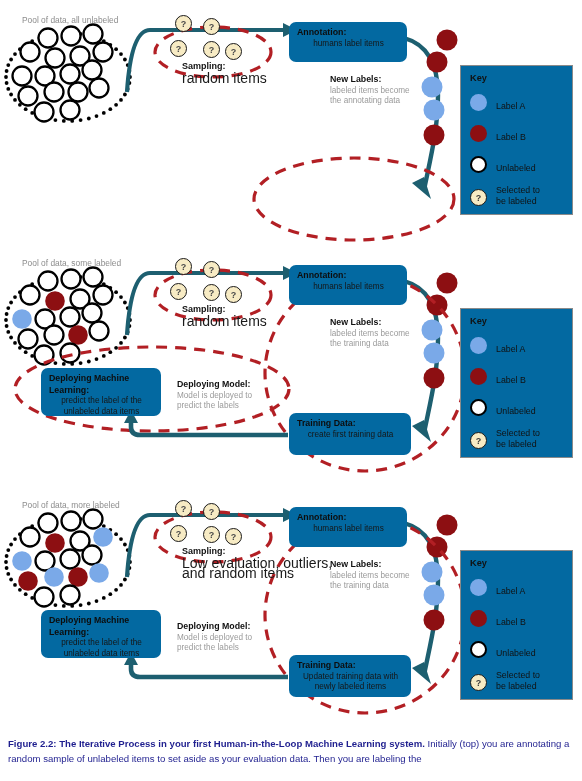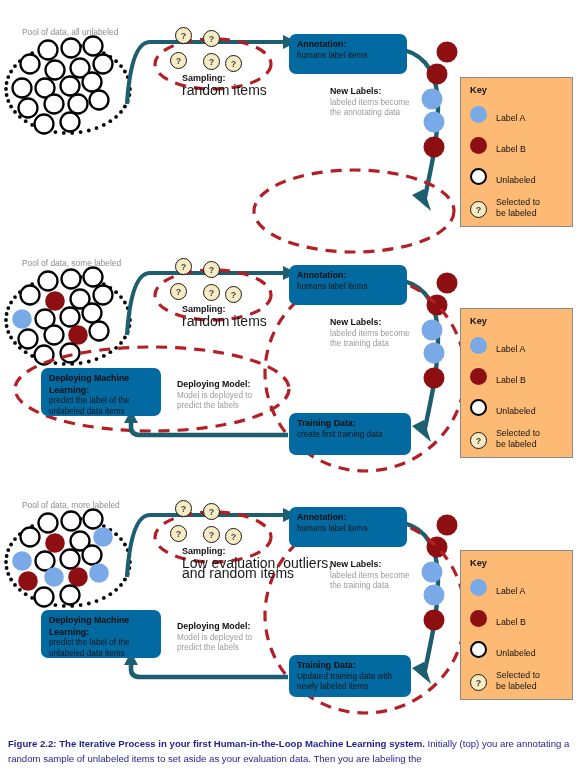--- a/index.html
+++ b/index.html
@@ -1,39 +1,39 @@
 <!DOCTYPE html>
 <html><head>
 <meta charset="utf-8">
 <style>
   html,body{margin:0;padding:0;background:#ffffff;}
   body{width:582px;height:781px;position:relative;overflow:hidden;
        font-family:"Liberation Sans","DejaVu Sans",sans-serif;}
   .panel{position:absolute;left:0;width:582px;height:240px;}
-  #panel-1{top:12px;}
+  #panel-1{top:0;}
   #panel-2{top:243px;}
   #panel-3{top:485px;}
   svg.layer{position:absolute;left:0;top:0;width:582px;height:240px;overflow:visible;}
 
   .pool-caption{position:absolute;font-size:8.4px;color:#8d8d8d;white-space:nowrap;}
 
   .gbox{position:absolute;background:#0369a1;border-radius:7px;box-sizing:border-box;
         padding:5px 7px 5px 8px;}
   .gbox .t1{font-size:8.8px;font-weight:bold;color:#0d0d0d;line-height:11.5px;}
-  .gbox .t2{font-size:8.2px;color:#161616;line-height:10.6px;}
+  .gbox .t2{font-size:8.2px;color:#161616;line-height:10.6px;text-align:center;}
 
   .lbl{position:absolute;}
   .lbl .h{font-size:8.8px;font-weight:bold;color:#111;line-height:11.5px;white-space:nowrap;}
   .lbl .s{font-size:8.2px;color:#9a9a9a;line-height:10.6px;white-space:nowrap;}
 
   .samp{position:absolute;}
   .samp .h{font-size:9px;font-weight:bold;color:#111;line-height:11.6px;white-space:nowrap;}
   .samp .s{font-size:14px;color:#1a1a1a;line-height:10.8px;white-space:nowrap;}
 
-  .keybox{position:absolute;background:#fdba74;border:1px solid #8a8a8a;box-sizing:border-box;}
+  .keybox{position:absolute;background:#0369a1;border:1px solid #8a8a8a;box-sizing:border-box;}
   .keybox .ktitle{position:absolute;left:9px;top:7px;font-size:9.2px;font-weight:bold;color:#111;}
   .krow{position:absolute;left:9px;display:flex;align-items:flex-end;}
   .kdot{width:17px;height:17px;border-radius:50%;flex:0 0 auto;box-sizing:border-box;}
   .kdot.a{background:#7aa9e8;}
   .kdot.b{background:#8d0f12;}
   .kdot.u{background:#fff;border:2px solid #000;}
   .kdot.q{background:#f7ebc4;border:1.6px solid #1a1a1a;display:flex;align-items:center;
           justify-content:center;font-size:9px;font-weight:bold;color:#3a3a3a;}
   .ktext{margin-left:9px;font-size:8.8px;color:#111;line-height:10.5px;white-space:nowrap;}
 

